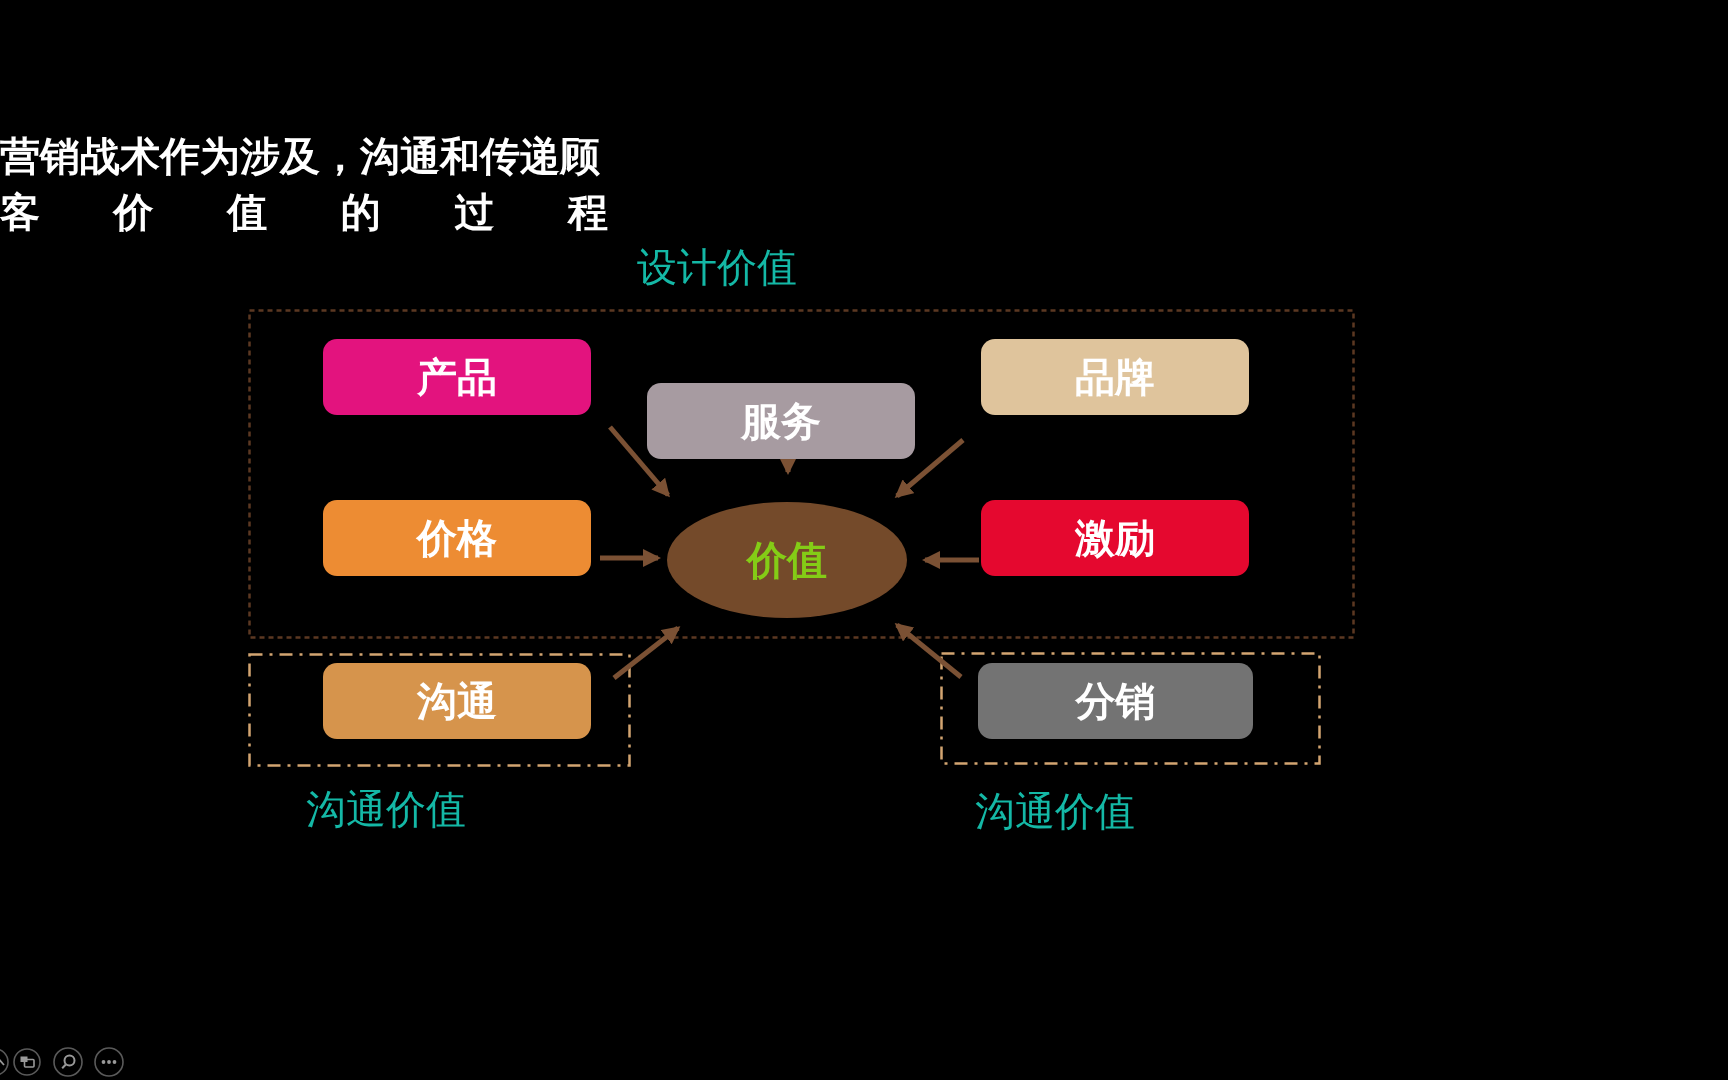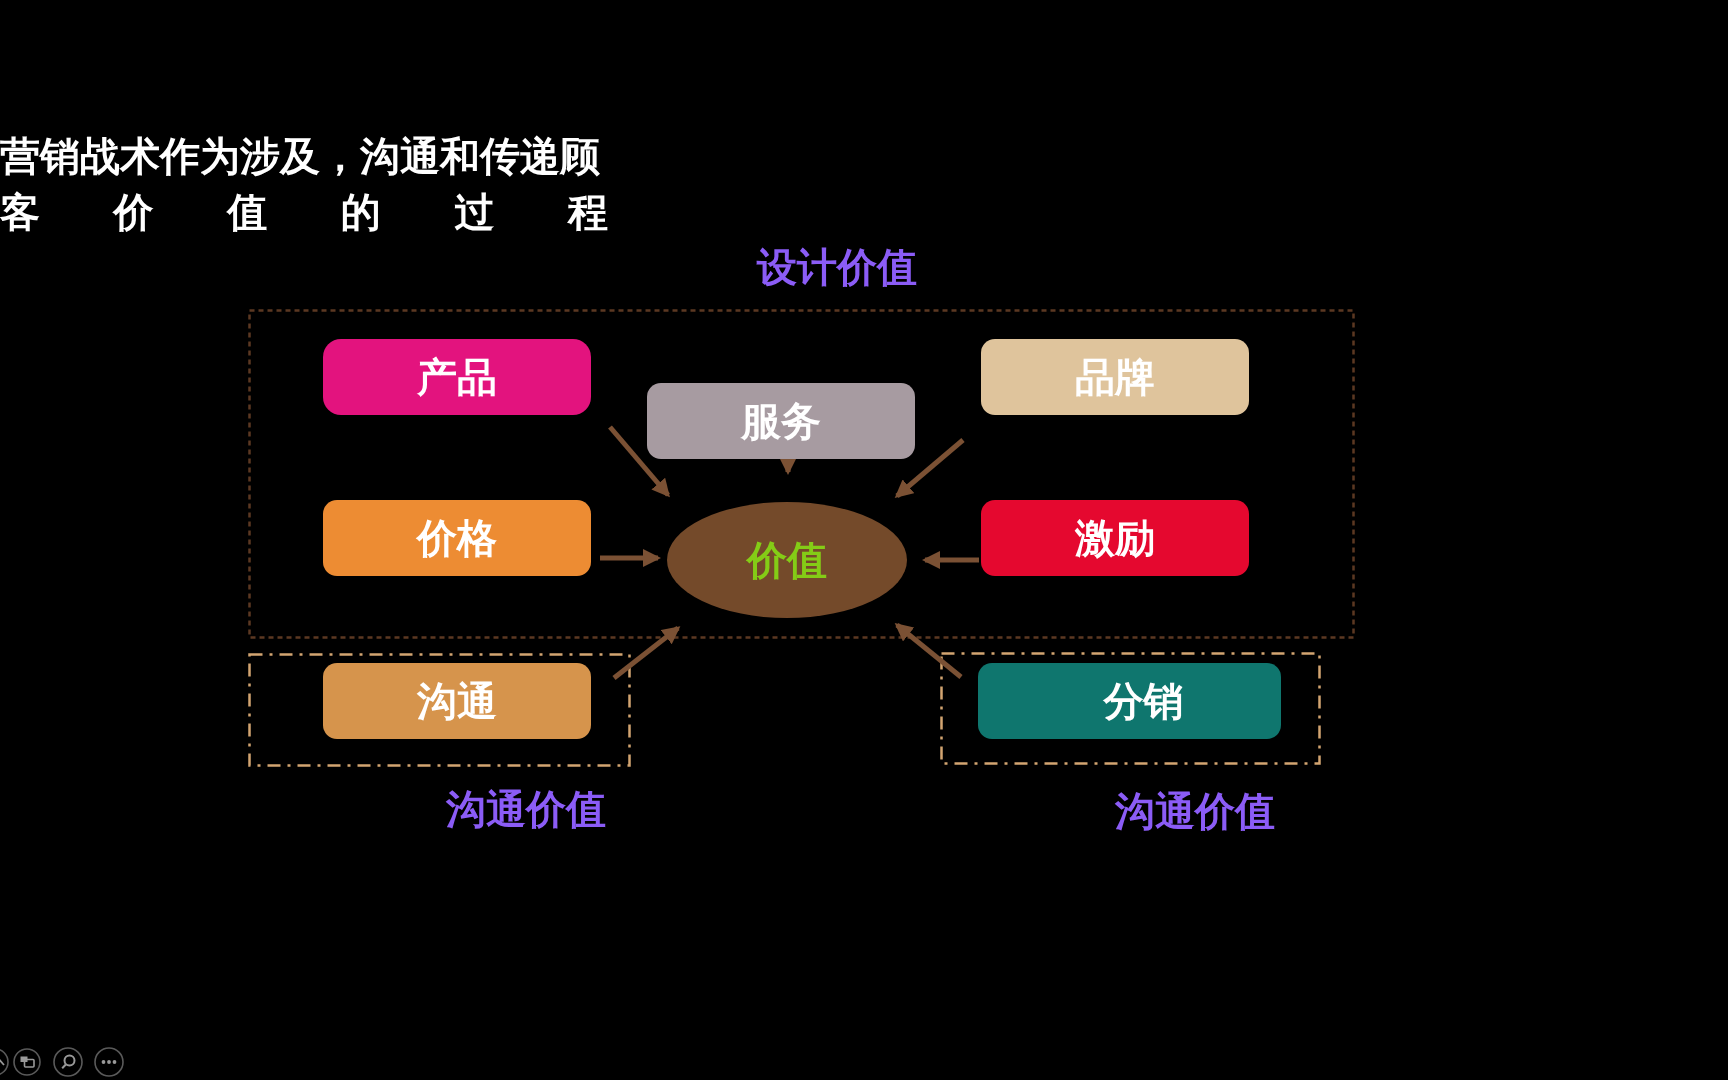--- a/index.html
+++ b/index.html
@@ -8,22 +8,22 @@
     overflow:hidden;font-family:"Liberation Sans",sans-serif;
   }
   .t-title{
     position:absolute;left:0;top:88px;width:608px;
     color:#fff;font-weight:bold;font-size:40px;line-height:56px;
     white-space:nowrap;
     margin-top:40px;
   }
   .t-line2{display:flex;justify-content:space-between;width:608px;}
   .grp-label{
-    position:absolute;color:#8b5cf6;font-weight:bold;font-size:40px;
-    text-align:right;white-space:nowrap;
+    position:absolute;color:#14b8a6;font-weight:normal;font-size:40px;
+    text-align:left;white-space:nowrap;
   }
   #label-design{left:637px;top:240px;width:280px;}
   #label-comm{left:306px;top:782px;width:300px;}
   #label-deliver{left:975px;top:784px;width:300px;}
   .node{
     position:absolute;height:76px;width:268px;border-radius:14px;
     display:flex;align-items:center;justify-content:center;
     color:#fff;font-weight:bold;font-size:40px;
   }
   #node-product{left:323px;top:339px;}
@@ -79,27 +79,27 @@
       <line x1="610" y1="427" x2="668" y2="495" marker-end="url(#ah)" stroke="#7B5134"></line>
       <line x1="788" y1="429" x2="788" y2="472" marker-end="url(#ah)" stroke="#7B5134"></line>
       <line x1="963" y1="440" x2="897" y2="496" marker-end="url(#ah)" stroke="#7B5134"></line>
       <line x1="600" y1="558" x2="658" y2="558" marker-end="url(#ah)" stroke="#7B5134"></line>
       <line x1="979" y1="560" x2="925" y2="560" marker-end="url(#ah)" stroke="#7B5134"></line>
       <line x1="614" y1="678" x2="678" y2="628" marker-end="url(#ah)" stroke="#7B5134"></line>
       <line x1="961" y1="677" x2="897" y2="625" marker-end="url(#ah)" stroke="#7B5134"></line>
     </g>
   </svg>
 
-  <div id="node-product" class="node" style="background-color: rgb(227, 19, 126); border-radius: 18px;">产品</div>
+  <div id="node-product" class="node" style="background-color: rgb(227, 19, 126);">产品</div>
   <div id="node-service" class="node" style="background-color: rgb(167, 155, 161);">服务</div>
   <div id="node-brand" class="node" style="background-color: rgb(223, 196, 156);">品牌</div>
   <div id="node-price" class="node" style="background-color: rgb(237, 140, 51);">价格</div>
   <div id="node-incentive" class="node" style="background-color: rgb(229, 8, 47);">激励</div>
   <div id="node-communication" class="node" style="background-color: rgb(214, 148, 76);">沟通</div>
-  <div id="node-distribution" class="node" style="background-color: #0f766e; padding-left: 28px;">分销</div>
+  <div id="node-distribution" class="node" style="background-color: #737373;">分销</div>
 
   <div id="node-value" style="background-color: rgb(116, 74, 42);">价值</div>
 
   <svg id="show-toolbar" width="140" height="36" viewBox="0 0 140 36">
 
     <g>
       <circle cx="-5" cy="18" r="13" fill="none" stroke="#5A5A5A" stroke-width="1.6"></circle>
       <line x1="-2" y1="14" x2="4" y2="21" stroke="#999999" stroke-width="1.8"></line>
     </g>
 

